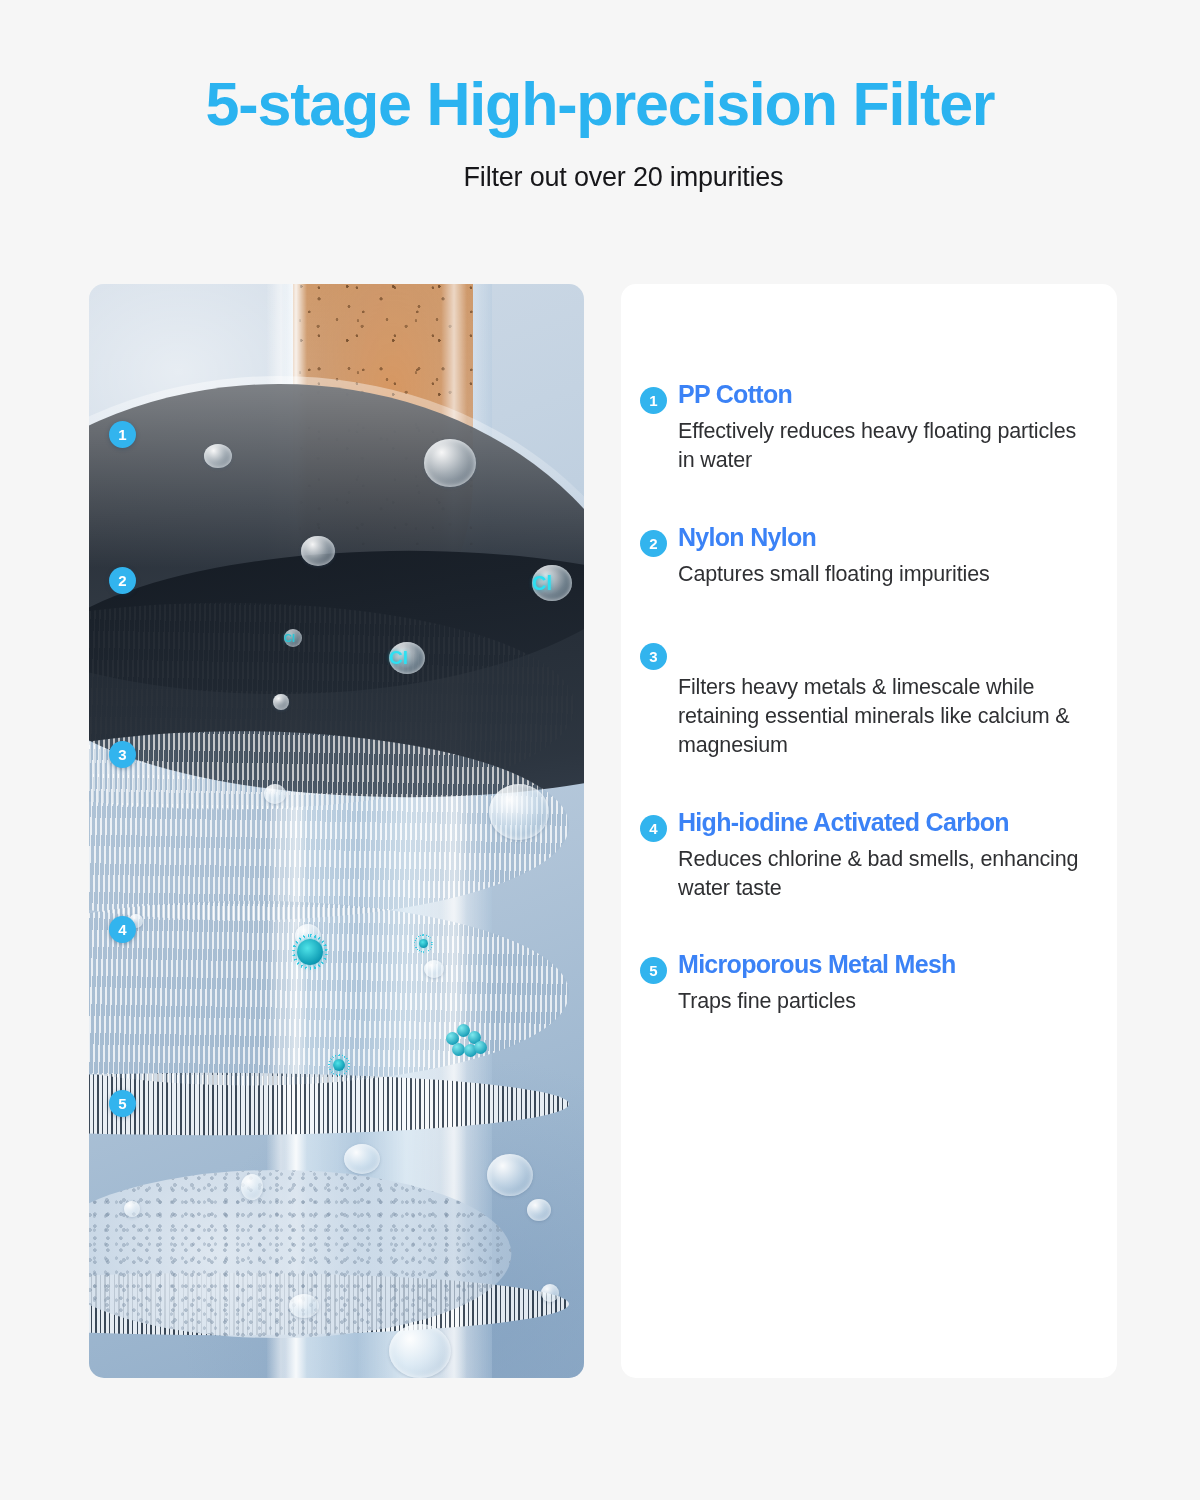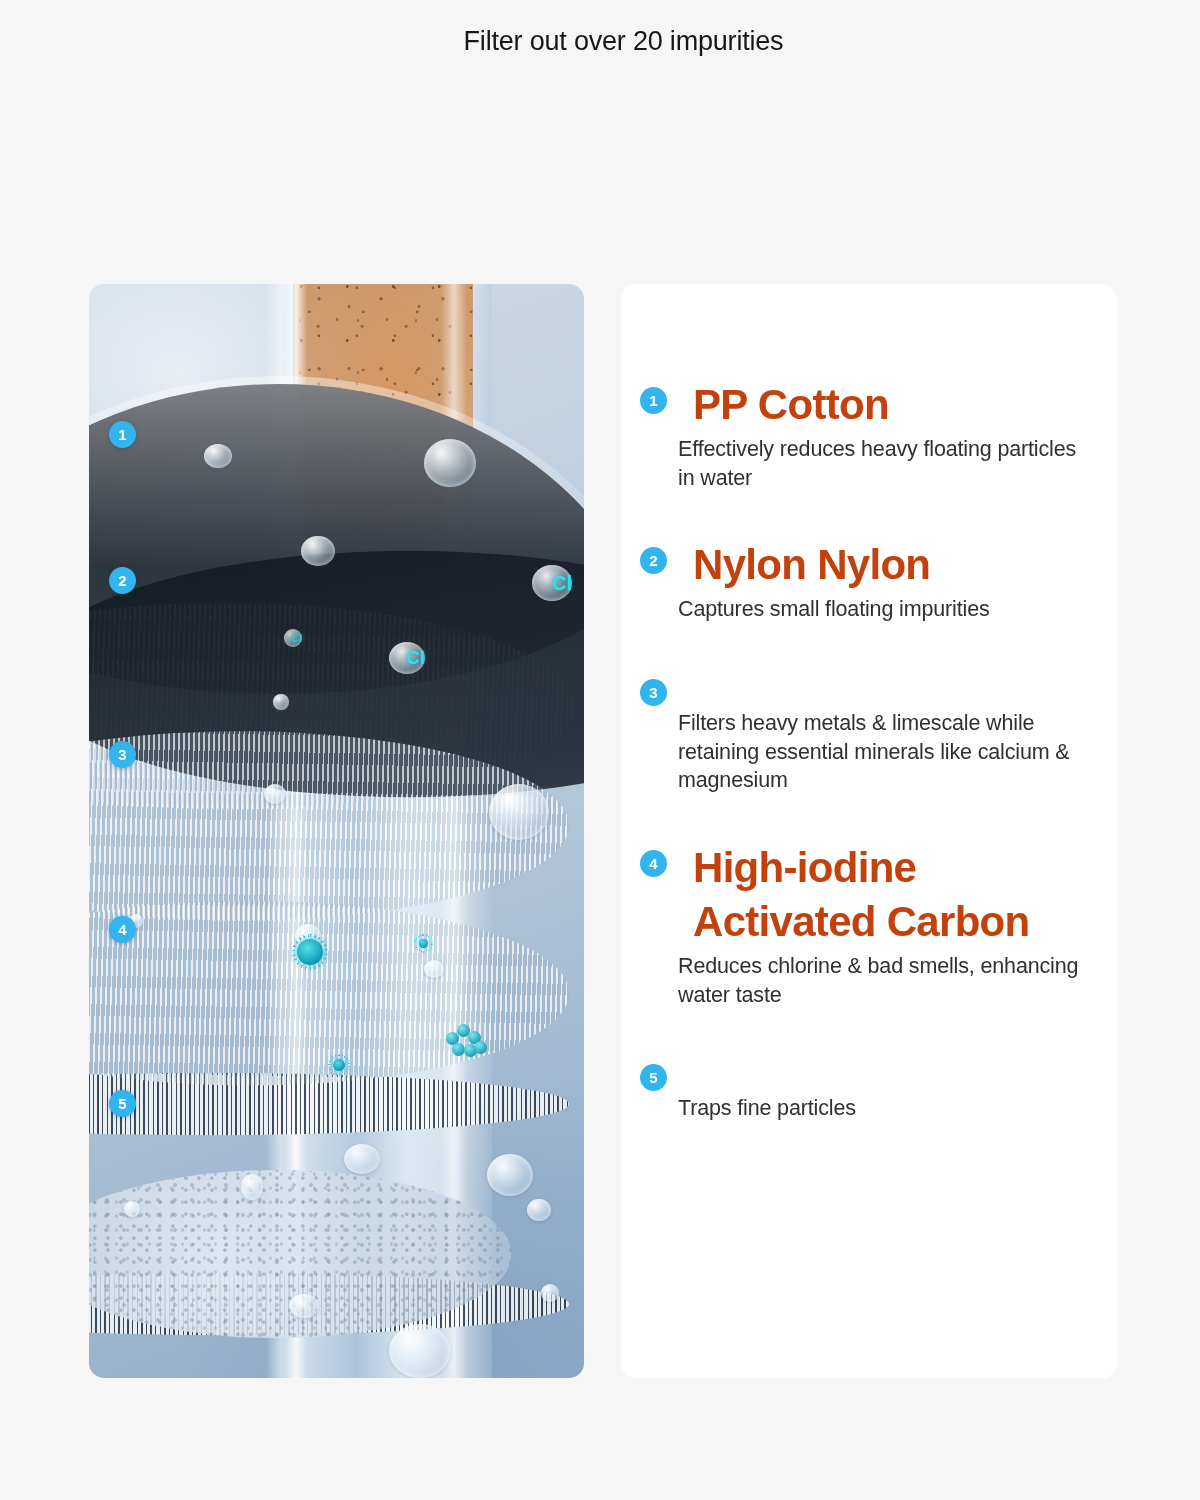--- a/index.html
+++ b/index.html
@@ -168,21 +168,21 @@
   }
 
   
   .bub { position:absolute; border-radius:50%;
          background:radial-gradient(circle at 34% 28%, rgba(255,255,255,.95), rgba(226,239,248,.55) 45%, rgba(171,198,220,.35) 75%, rgba(255,255,255,.15) 100%);
          box-shadow:inset 0 0 6px rgba(255,255,255,.85), 0 1px 3px rgba(70,100,130,.25); }
 
   .mol { position:absolute; border-radius:50%;
          background:radial-gradient(circle at 35% 30%, rgba(255,255,255,.9), rgba(200,225,240,.5) 55%, rgba(150,185,212,.3) 100%);
          box-shadow:inset 0 0 5px rgba(255,255,255,.8);
-         color:#2de0f2; font-weight:bold; display:flex; align-items:center; justify-content:flex-end;
+         color:#2de0f2; font-weight:bold; display:flex; align-items:center; justify-content:flex-start;
          text-shadow:0 0 4px rgba(0,180,210,.7); }
 
   .germ { position:absolute; border-radius:50%;
           background:radial-gradient(circle at 40% 35%, #4fe3e8, #0d9ab3 70%, #0a7f96 100%);
           box-shadow:0 0 6px rgba(30,190,215,.7); }
   .germ::after{
     content:""; position:absolute; inset:-5px; border-radius:50%;
     background:repeating-conic-gradient(from 0deg, rgba(40,200,225,.95) 0deg 5deg, rgba(40,200,225,0) 5deg 16deg);
     -webkit-mask:radial-gradient(circle, transparent 58%, #000 60%);
             mask:radial-gradient(circle, transparent 58%, #000 60%);
@@ -213,36 +213,37 @@
   .feature:last-child { margin-bottom:0; }
   .feat-head { display:flex; align-items:flex-start; }
   .feat-badge {
     flex:0 0 auto;
     width:27px; height:27px; border-radius:50%;
     background:#32b4ee; color:#fff;
     font-size:15px; font-weight:bold; line-height:27px; text-align:center;
     margin-top:9px;
   }
   .feat-title {
-    margin-left:26px;
-    font-size:42px; font-weight:bold; color:#c2410c;
+    margin-left:11px;
+    font-size:25px; font-weight:bold; color:#3b82f6;
     letter-spacing:-0.7px; line-height:1.28;
   }
   .feat-desc {
     margin-left:38px; margin-top:3px;
     font-size:21.5px; color:#2f3033; line-height:1.34;
     letter-spacing:-0.15px;
   }
 </style>
 </head>
 <body>
 
 <div class="page">
 
   <div class="header">
+    <h1 class="title">5-stage High-precision Filter</h1>
     <p class="subtitle">Filter out over 20 impurities</p>
   </div>
 
   <div class="panels">
 
     <div class="image-panel">
       <div class="img-wash"></div>
 
       <div class="column"></div>
       <div class="column-sediment"></div>
@@ -358,20 +359,21 @@
           <div class="feat-head">
             <div class="feat-badge">4</div>
             <div class="feat-title">High-iodine Activated Carbon</div>
           </div>
           <div class="feat-desc">Reduces chlorine &amp; bad smells, enhancing water taste</div>
         </div>
 
         <div class="feature">
           <div class="feat-head">
             <div class="feat-badge">5</div>
+            <div class="feat-title">Microporous Metal Mesh</div>
           </div>
           <div class="feat-desc">Traps fine particles</div>
         </div>
 
       </div>
     </div>
 
   </div>
 </div>
 

